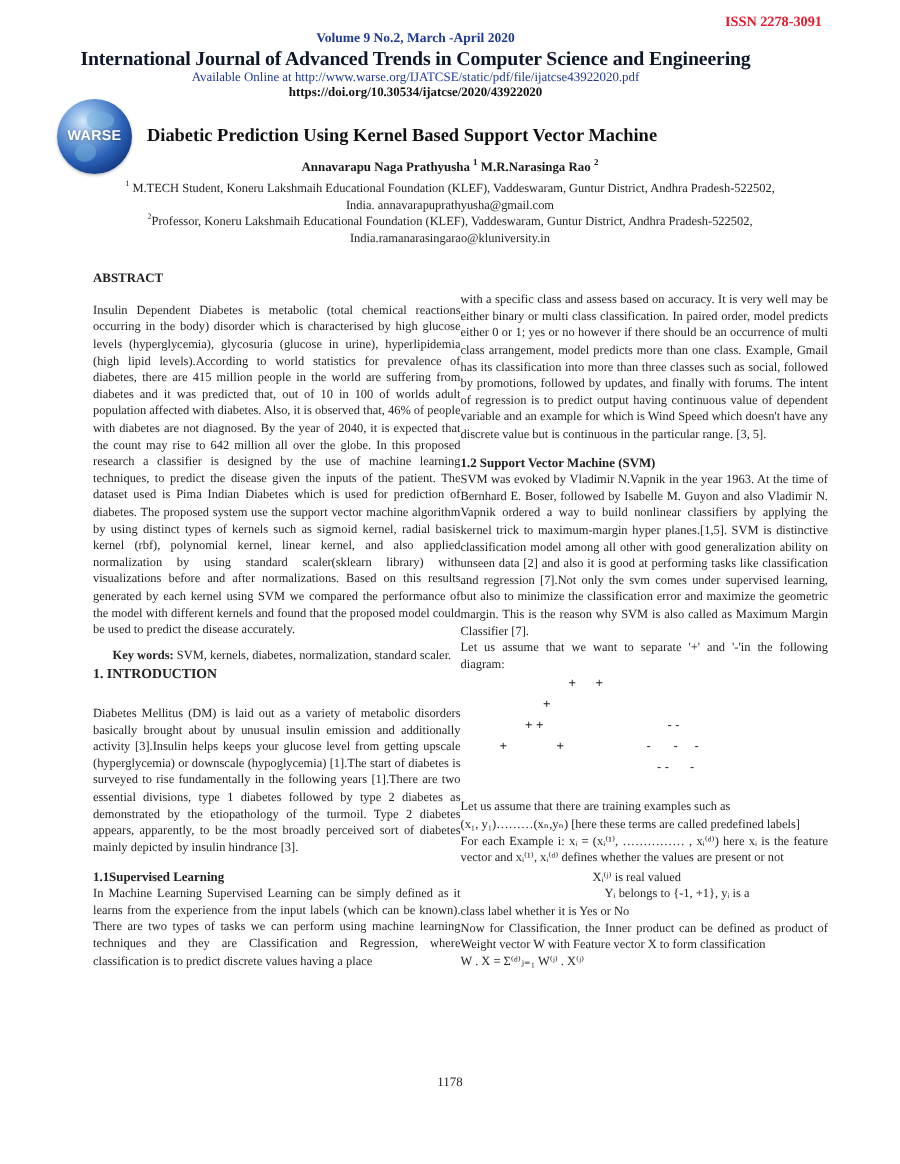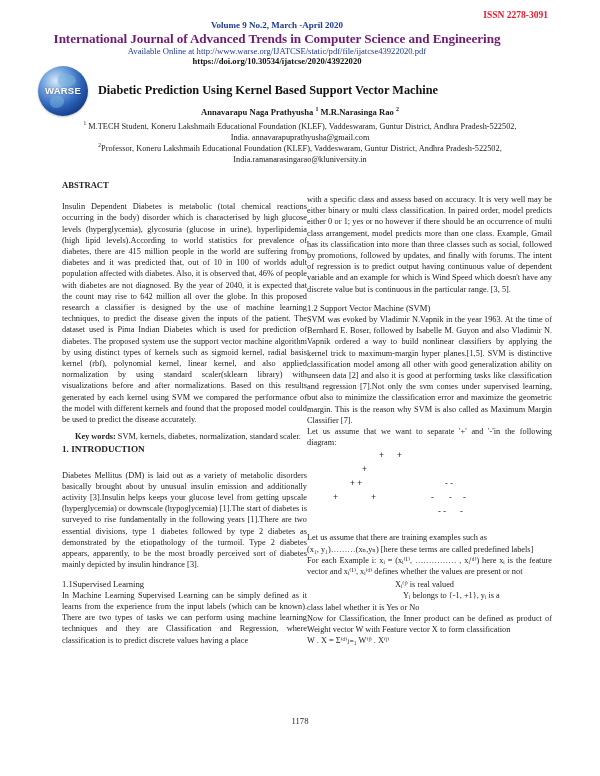--- a/index.html
+++ b/index.html
@@ -3,21 +3,21 @@
 <meta charset="utf-8">
 <style>
   * { margin: 0; padding: 0; box-sizing: border-box; }
   html, body { width: 600px; height: 776px; background: #ffffff; overflow: hidden; }
   body { font-family: "Liberation Serif", "DejaVu Serif", serif; color: #1a1a1a; position: relative; }
 
   .issn { position: absolute; top: 10px; right: 52px; font-size: 9.5px; font-weight: bold; color: #e8192c; }
 
   .header { position: absolute; top: 20px; left: 0; width: 554px; text-align: center; }
   .volume { font-size: 9px; font-weight: bold; color: #1f3a93; line-height: 11px; }
-  .journal { font-size: 13.2px; font-weight: bold; color: #701a75; line-height: 15px; letter-spacing: -0.1px; }
+  .journal { font-size: 13.2px; font-weight: bold; color: #0f172a; line-height: 15px; letter-spacing: -0.1px; }
   .available { font-size: 8.6px; font-weight: normal; color: #1f3a93; line-height: 10px; }
   .doi { font-size: 8.6px; font-weight: bold; color: #111; line-height: 11px; }
 
   .logo { position: absolute; top: 66px; left: 38px; width: 50px; height: 50px; border-radius: 50%;
           background: radial-gradient(circle at 35% 30%, #d6e8fb 0%, #7aa9e0 25%, #2c62b8 55%, #0d2f78 85%, #0a2460 100%);
           box-shadow: 0 1px 2px rgba(0,0,0,0.25); overflow: hidden; }
   .logo .land1 { position: absolute; top: 8px; left: 20px; width: 18px; height: 12px; background: rgba(120,180,220,0.55); border-radius: 40% 60% 50% 40%; }
   .logo .land2 { position: absolute; top: 30px; left: 12px; width: 14px; height: 12px; background: rgba(120,180,220,0.5); border-radius: 50% 40% 60% 50%; }
   .logo .logo-text { position: absolute; top: 19px; left: 0; width: 50px; text-align: center; font-family: "Liberation Sans", sans-serif;
           font-size: 9.5px; font-weight: bold; color: #ffffff; letter-spacing: 0.2px; text-shadow: 0 0 2px rgba(0,0,0,0.4); }
@@ -30,21 +30,21 @@
   .affil1 { top: 118px; }
   .affil2 { top: 140px; }
   .affil sup { font-size: 5.5px; }
 
   .col { position: absolute; width: 245px; font-size: 8.3px; line-height: 11.2px; color: #222; text-align: justify; }
   .col-left { left: 62px; top: 180px; }
   .col-right { left: 307px; top: 194px; }
 
   .h-abstract { font-size: 8.6px; font-weight: bold; margin-bottom: 10px; }
   .h-section { font-size: 9.2px; font-weight: bold; margin-top: 2px; margin-bottom: 14px; }
-  .h-sub { font-size: 8.6px; font-weight: normal; margin-top: 8px; margin-bottom: 0; }
+  .h-sub { font-size: 8.6px; font-weight: bold; margin-top: 8px; margin-bottom: 0; }
   .p { margin: 0; }
   .keywords { margin-top: 6px; }
   .keywords b { font-weight: bold; padding-left: 13px; }
 
   .diagram { position: relative; height: 84px; font-family: "Liberation Sans", sans-serif; font-size: 8.5px; color: #222; }
   .diagram span { position: absolute; }
 
   .eq-line { margin: 0; }
   .indent-1 { padding-left: 88px; }
   .indent-2 { padding-left: 96px; }

